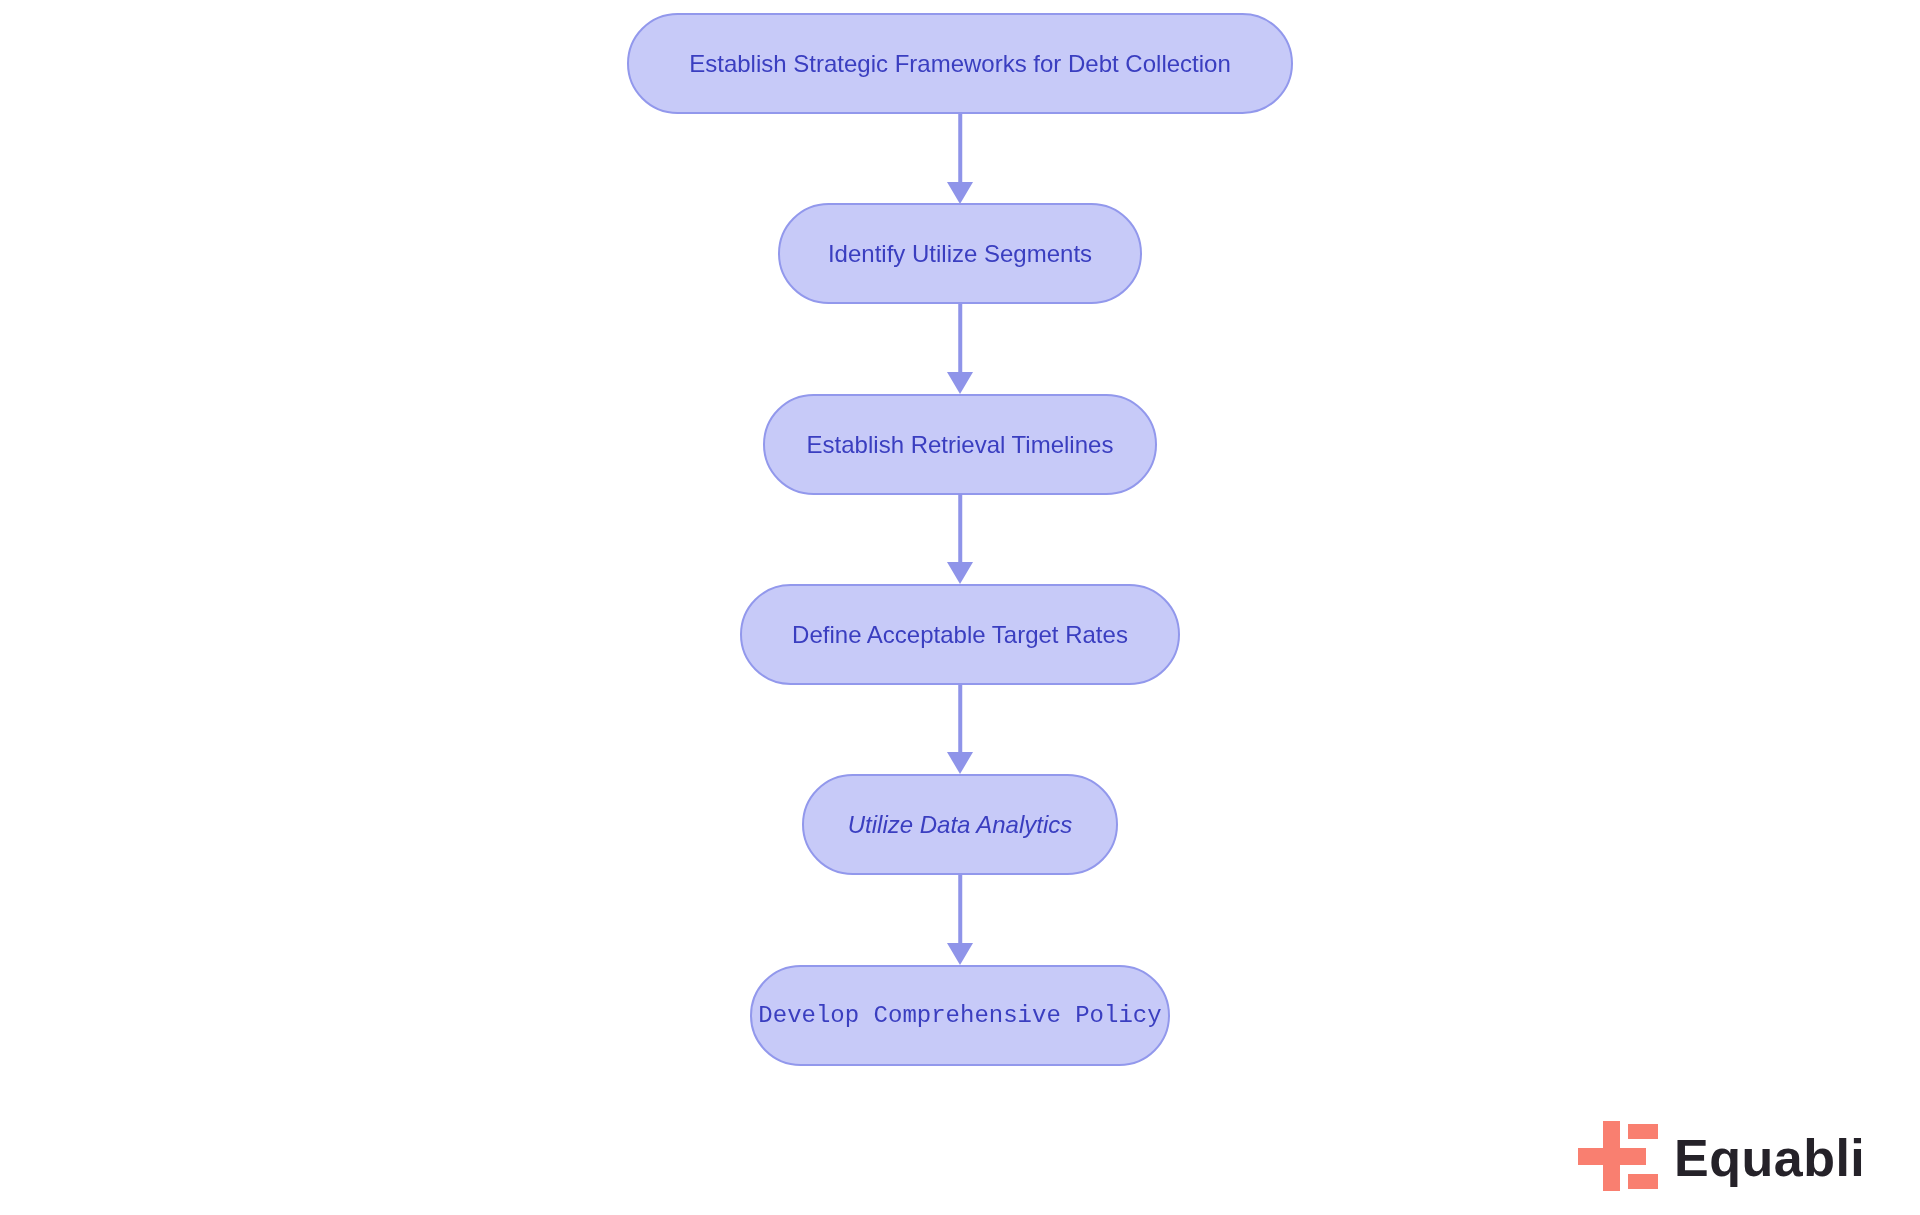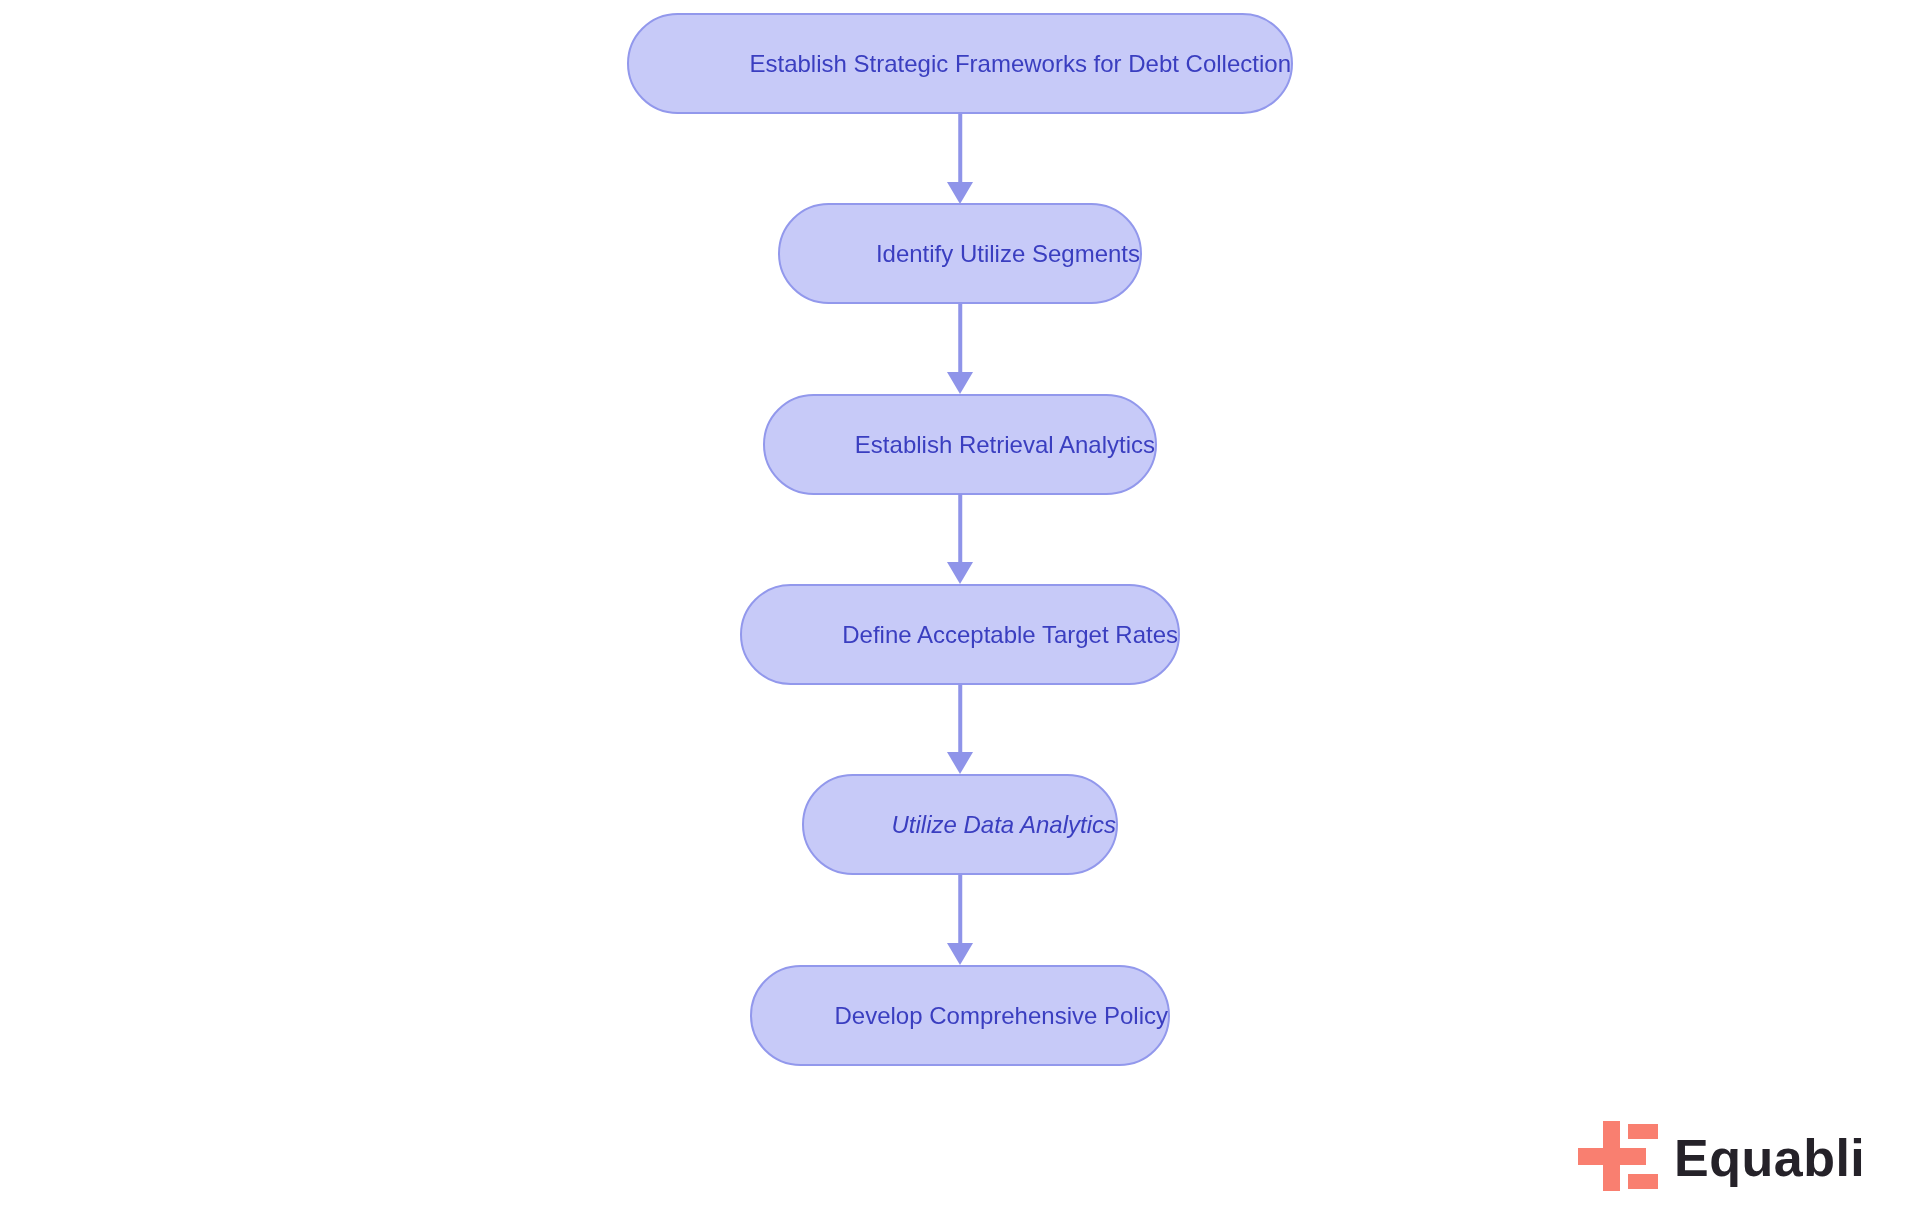--- a/index.html
+++ b/index.html
@@ -21,32 +21,32 @@
   .canvas{position:relative;width:1920px;height:1215px;}
 
   
   .node{
     position:absolute;
     box-sizing:border-box;
     height:101px;
     background:var(--node-fill);
     border:2px solid var(--node-border);
     border-radius:52px;
-    display:flex;align-items:center;justify-content:flex-end;
+    display:flex;align-items:center;justify-content:center;
     color:var(--node-text);
     font-size:24px;
     text-align:center;
     white-space:nowrap;
   }
   .n1{left:627px;top:13px;width:666px;}
   .n2{left:778px;top:203px;width:364px;}
   .n3{left:763px;top:394px;width:394px;}
   .n4{left:740px;top:584px;width:440px;}
   .n5{left:802px;top:774px;width:316px;font-style:italic;}
-  .n6{left:750px;top:965px;width:420px;}
+  .n6{left:750px;top:965px;width:420px;font-family:Liberation Mono, monospace;}
 
   
   .arrow{position:absolute;left:947px;width:26px;}
   .a1{top:114px;height:90px;}
   .a2{top:304px;height:90px;}
   .a3{top:494px;height:90px;}
   .a4{top:685px;height:89px;}
   .a5{top:875px;height:90px;}
   .arrow .line{
     position:absolute;top:0;left:50%;
@@ -95,21 +95,21 @@
   <div class="node n2">
     <span>Identify Utilize Segments</span>
   </div>
 
   <div class="arrow a2">
     <div class="line"></div>
     <div class="head"></div>
   </div>
 
   <div class="node n3">
-    <span>Establish Retrieval Analytics</span>
+    <span>Establish Retrieval Timelines</span>
   </div>
 
   <div class="arrow a3">
     <div class="line"></div>
     <div class="head"></div>
   </div>
 
   <div class="node n4">
     <span>Define Acceptable Target Rates</span>
   </div>

